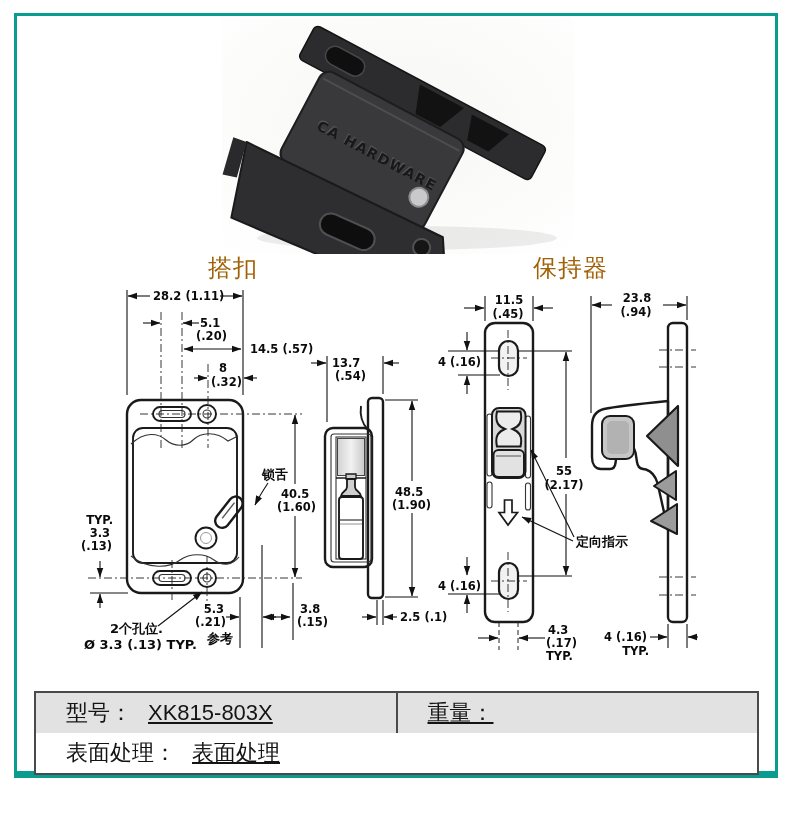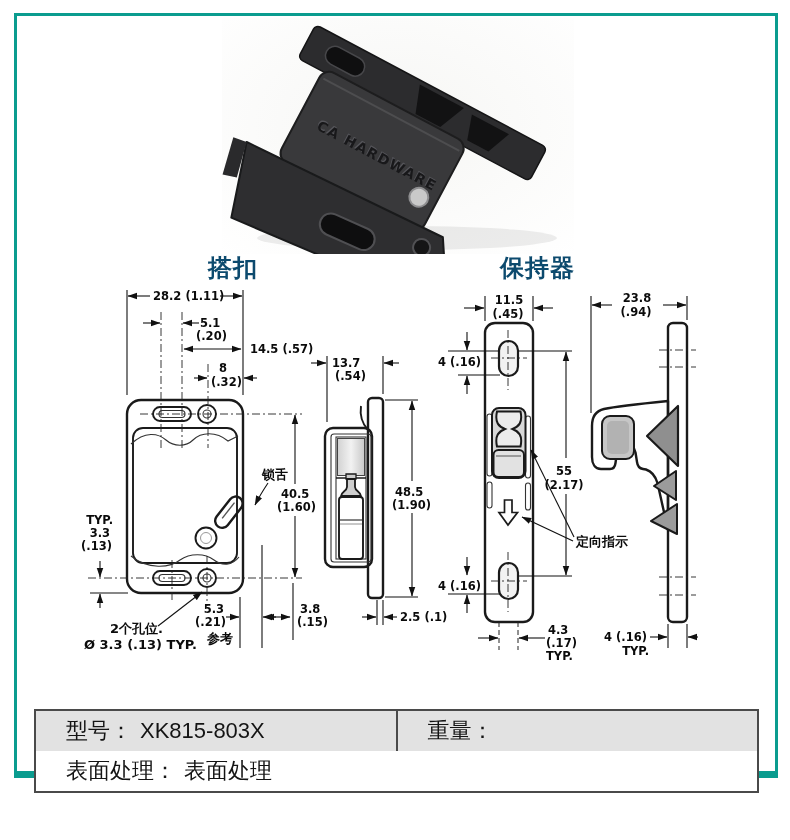--- a/index.html
+++ b/index.html
@@ -1,41 +1,41 @@
 <!DOCTYPE html>
 <html><head>
 <meta charset="utf-8">
 <style>
   html,body{margin:0;padding:0;background:#ffffff;}
   body{width:790px;height:840px;position:relative;font-family:"Liberation Sans","DejaVu Sans",sans-serif;overflow:hidden;}
   .frame{position:absolute;left:14px;top:13px;width:764px;height:765px;box-sizing:border-box;
          border:3px solid #0a9c8f;border-bottom-width:7px;background:#ffffff;}
   .photo-wrap{position:absolute;left:222px;top:18px;width:352px;height:236px;}
   .drawing-wrap{position:absolute;left:0px;top:240px;width:728px;height:430px;}
-  .sec-title{position:absolute;font-size:24px;font-weight:bold;color:#0c4a6e;letter-spacing:1px;}
+  .sec-title{position:absolute;font-size:24px;font-weight:normal;color:#a16207;letter-spacing:1px;}
   .sec-title.latch{left:208px;top:252px;}
-  .sec-title.keeper{left:500px;top:252px;}
+  .sec-title.keeper{left:533px;top:252px;}
   
   .ol{fill:none;stroke:#1a1a1a;stroke-width:2.4;stroke-linejoin:round;stroke-linecap:round;}
   .ol2{fill:none;stroke:#1a1a1a;stroke-width:1.9;stroke-linejoin:round;}
   .thin{fill:none;stroke:#333;stroke-width:1.1;}
   .dim{fill:none;stroke:#111;stroke-width:1.1;}
   .cl{fill:none;stroke:#222;stroke-width:0.9;stroke-dasharray:8 3 2 3;}
   .dsh{fill:none;stroke:#222;stroke-width:1;stroke-dasharray:5 3;}
   .dt{font:bold 11.5px "DejaVu Sans",sans-serif;fill:#0b0b0b;}
   .nt{font:bold 13px "DejaVu Sans",sans-serif;fill:#0b0b0b;}
   
-  .spec{position:absolute;left:34px;top:709px;width:725px;height:84px;box-sizing:border-box;
+  .spec{position:absolute;left:34px;top:691px;width:725px;height:84px;box-sizing:border-box;
         border:2px solid #4a4a4a;display:flex;flex-direction:column;background:#fff;}
   .spec-row{flex:1;display:flex;}
   .spec-row.gray{background:#e2e2e2;}
   .spec-cell{flex:1;display:flex;align-items:center;padding-left:30px;font-size:22px;color:#141414;box-sizing:border-box;}
   .spec-cell.left{border-right:2px solid #4a4a4a;}
-  .u{}
-  .spec-val{margin-left:8px;}
+  .u{text-decoration:underline;}
+  .spec-val{margin-left:16px;text-decoration:underline;}
 </style>
 </head>
 <body>
 
 <div class="frame"></div>
 
 <div class="photo-wrap">
 <svg width="352" height="236" viewBox="0 0 352 236">
   <defs>
     <radialGradient id="pbg" cx="50%" cy="45%" r="75%">

